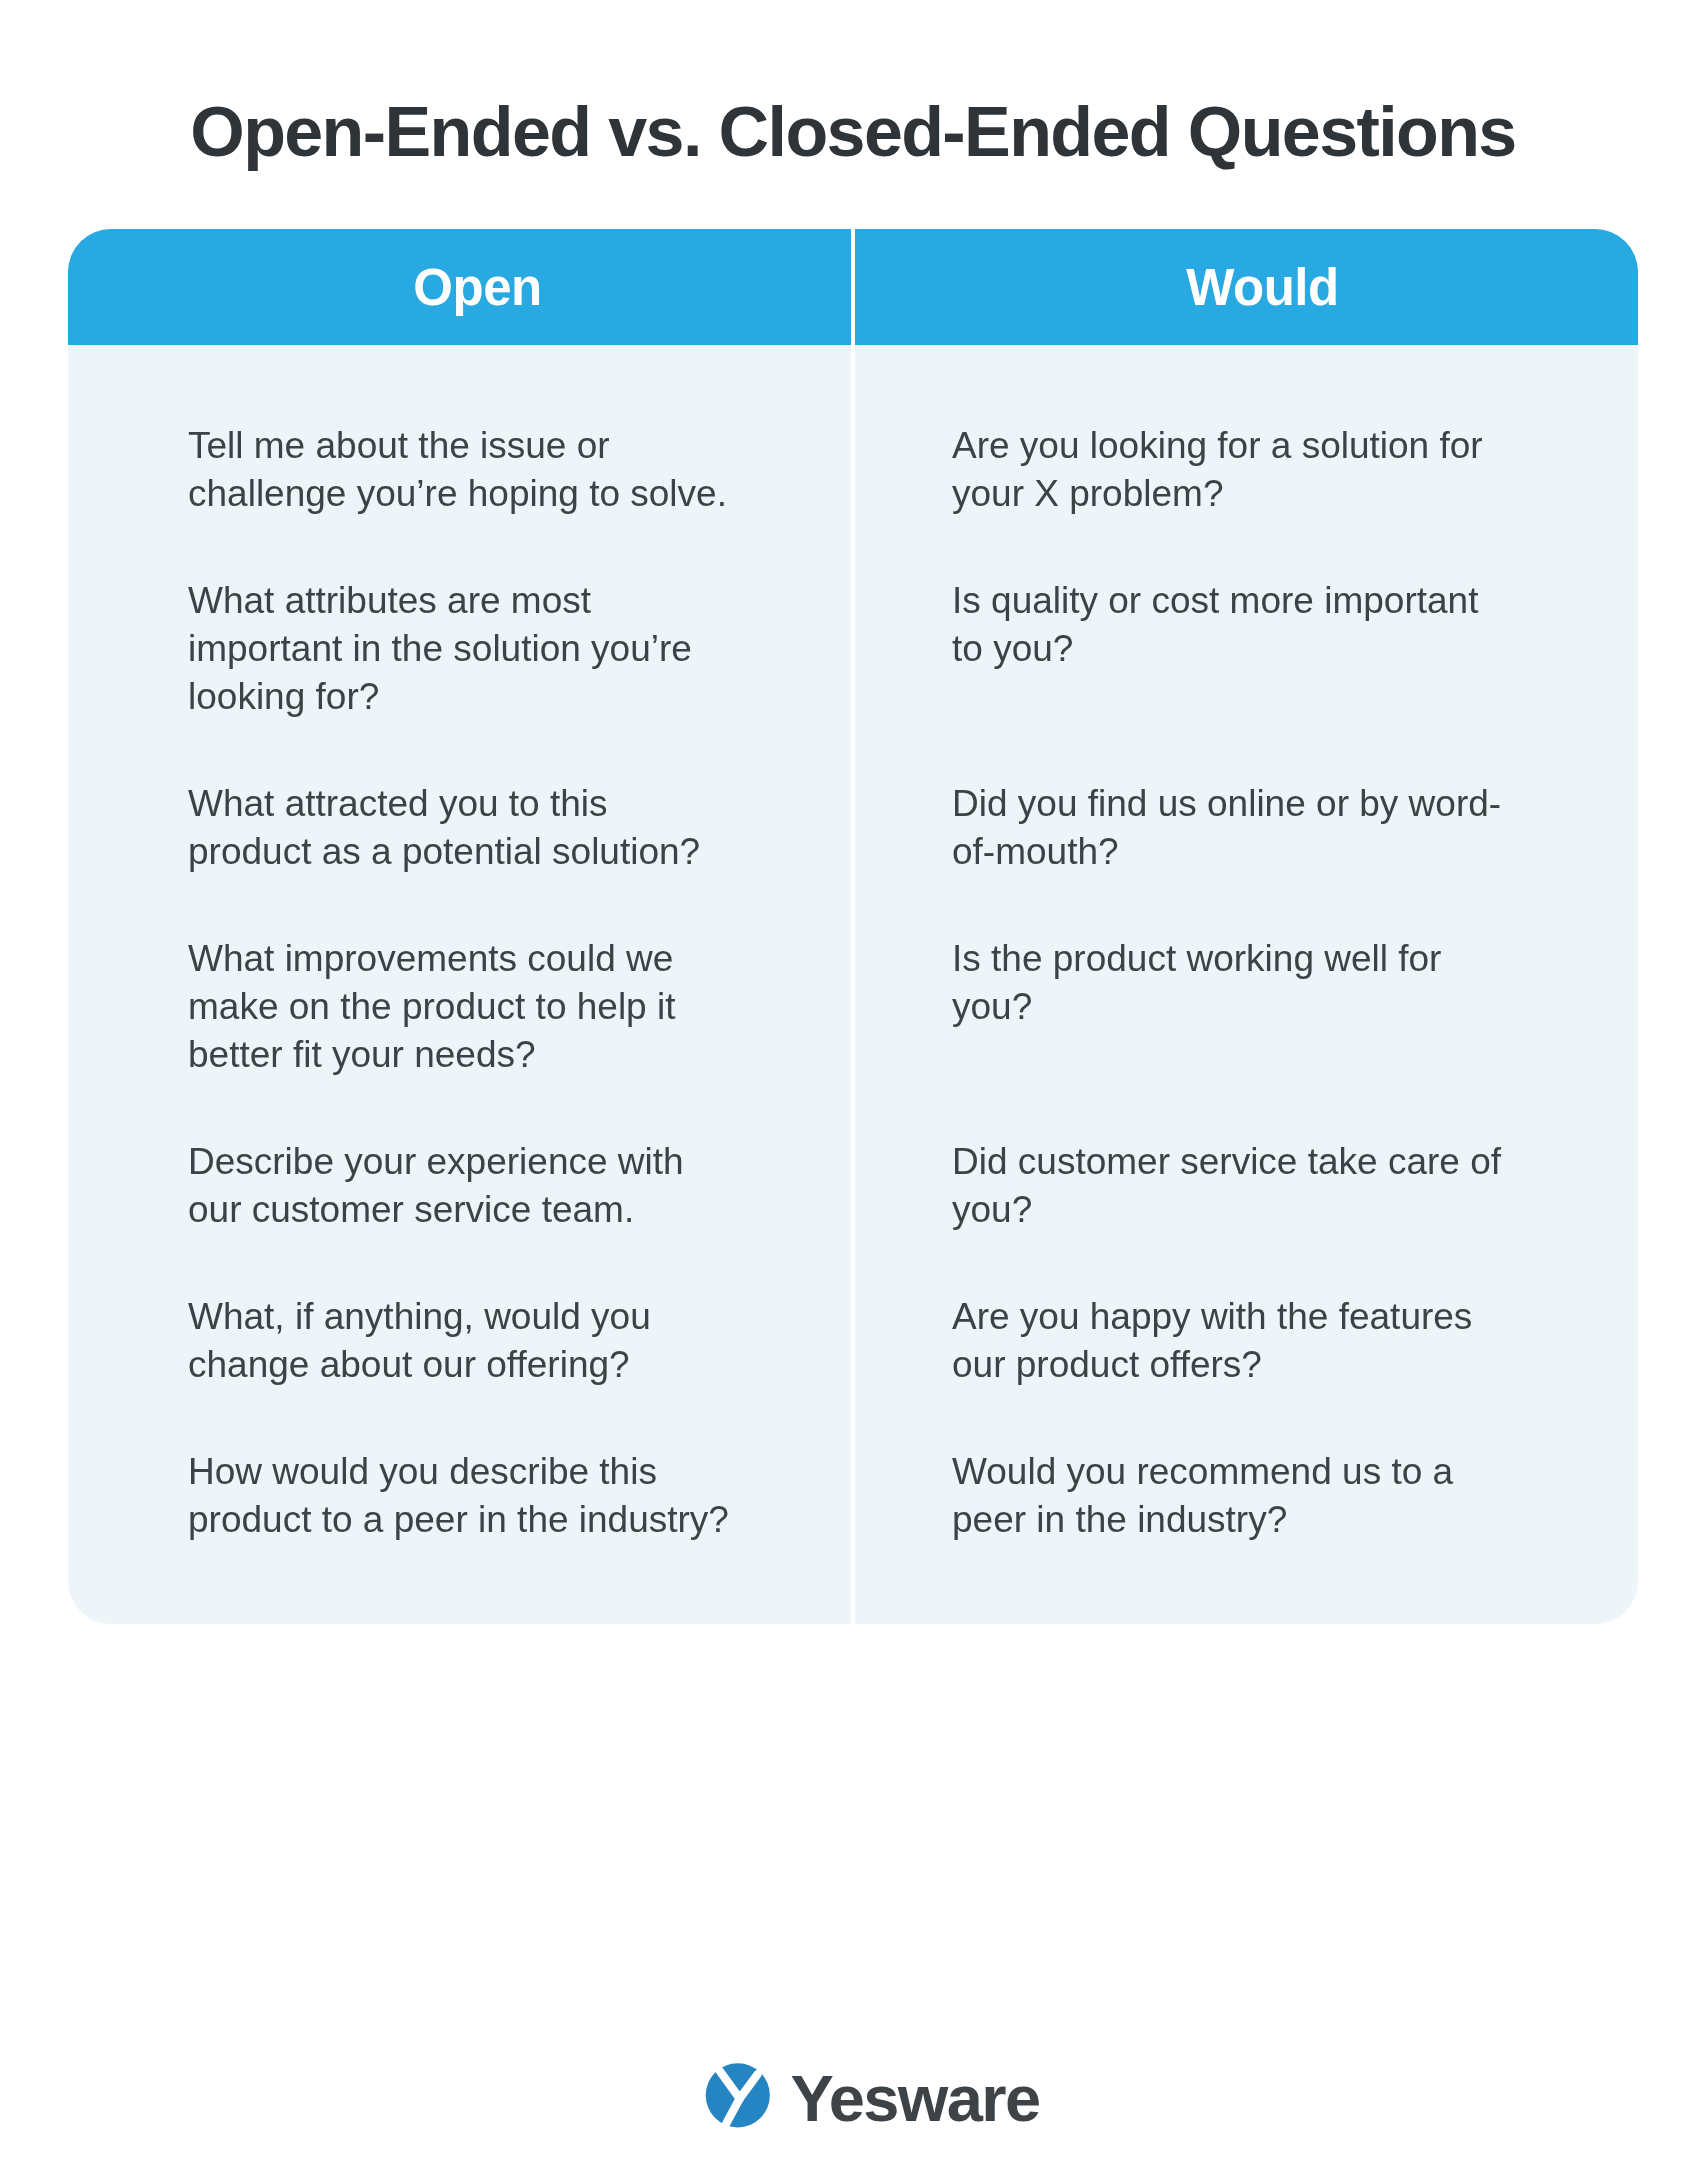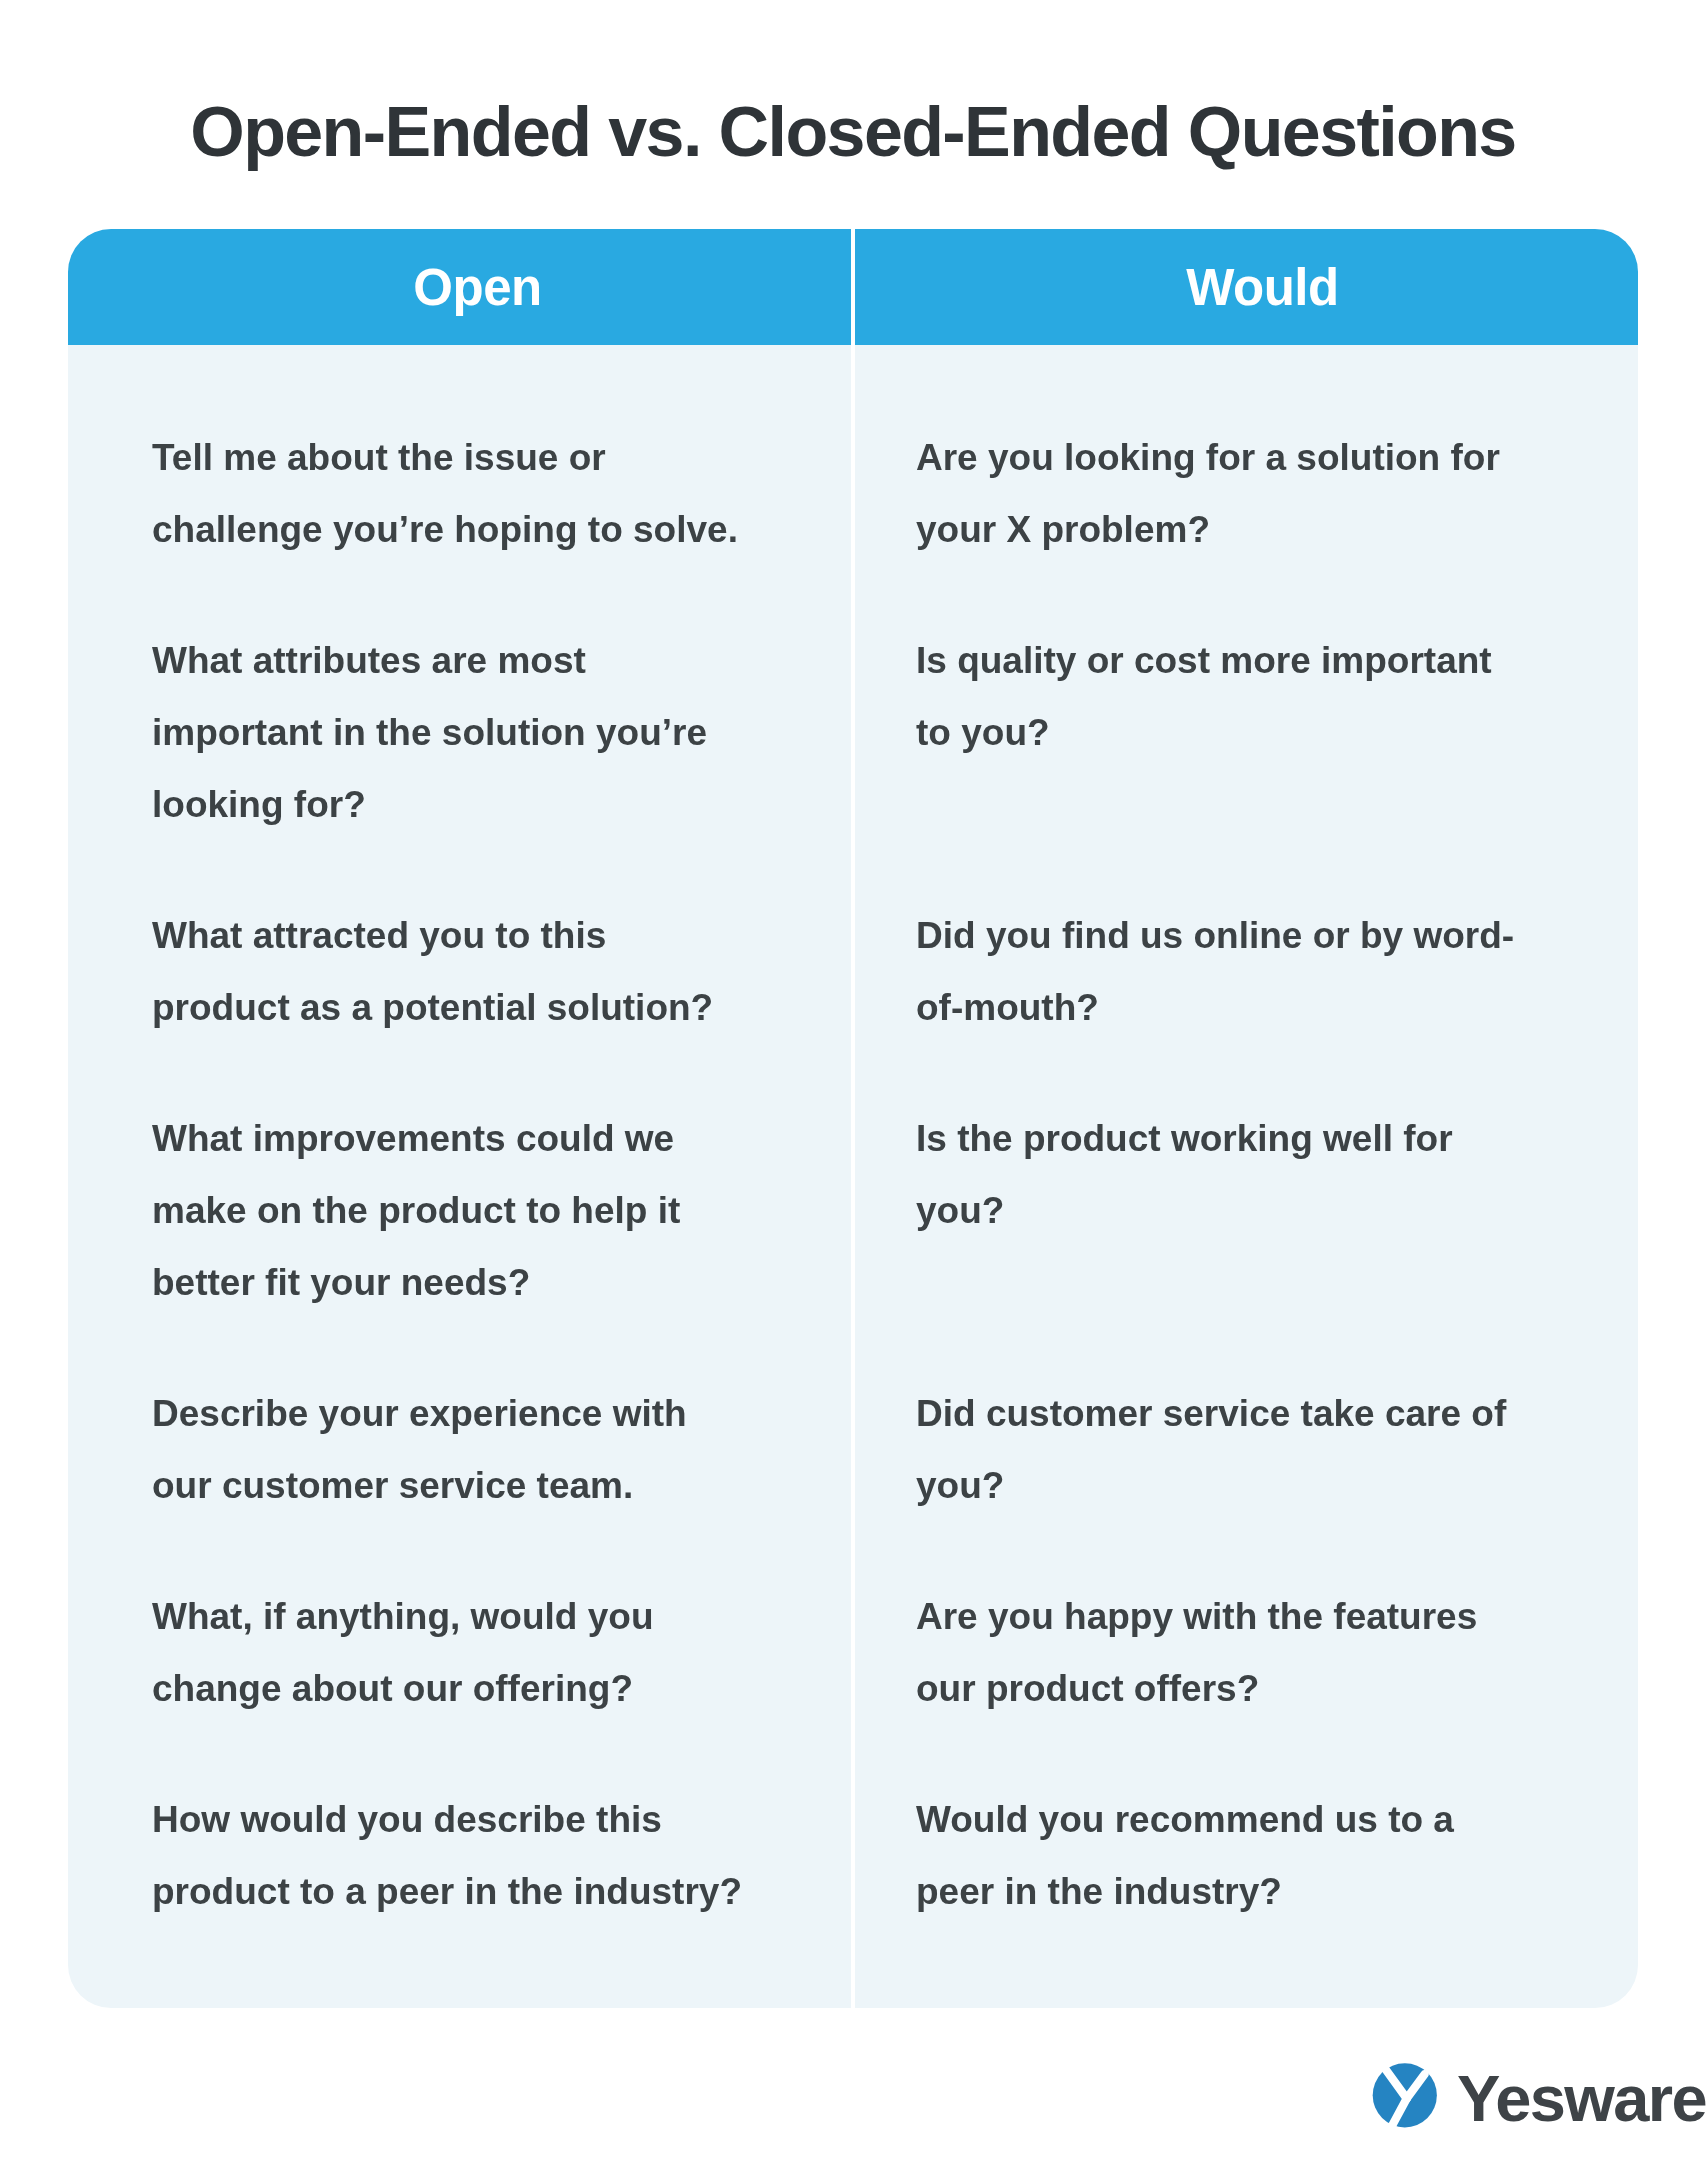--- a/index.html
+++ b/index.html
@@ -58,44 +58,45 @@
   .table-body {
     background: var(--body-bg);
     display: grid;
     grid-template-columns: 1fr 1fr;
     row-gap: 59px;
     padding: 77px 0 80px 0;
     align-items: start;
   }
   .cell {
     font-size: 37px;
-    line-height: 72px;
+    line-height: 48px;
     color: var(--body-text);
     white-space: pre-line;
-    font-weight: 700;
+    font-weight: 400;
+    margin-left: 36px;
   }
   .cell.open-col  { padding-left: 84px; padding-right: 37px; }
   .cell.closed-col{ padding-left: 63px; padding-right: 37px; }
   .v-divider {
     position: absolute;
     top: 0;
     bottom: 0;
     left: calc(50% - 1.6px);
     width: 3.2px;
     background: var(--divider);
   }
   .footer-logo {
     position: absolute;
     top: 2056px;
     left: 0;
     width: 1706px;
     height: 85px;
     display: flex;
     align-items: center;
-    justify-content: flex-end;
+    justify-content: center;
     gap: 15px;
     padding-left: 32px;
   }
   .logo-mark { width: 77px; height: 77px; flex: 0 0 auto; }
   .brand-name {
     font-size: 65px;
     font-weight: 700;
     letter-spacing: -1.6px;
     color: var(--logo-text);
   }

